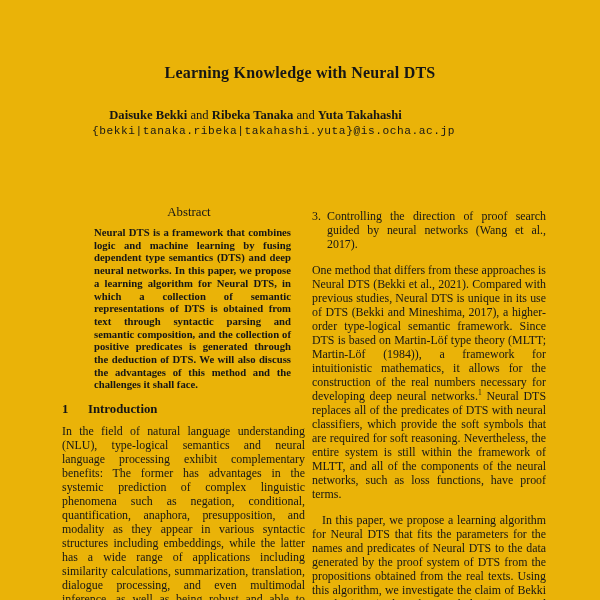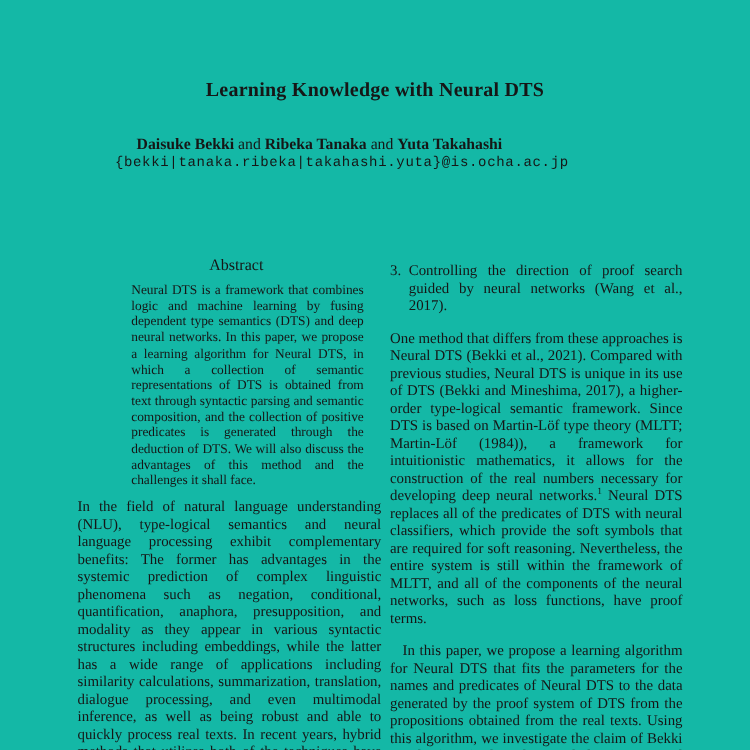--- a/index.html
+++ b/index.html
@@ -5,21 +5,21 @@
   html, body { margin: 0; padding: 0; }
   body {
     width: 600px; height: 600px;
     background: #ffffff;
     overflow: hidden;
     position: relative;
     font-family: "Liberation Serif", serif;
     color: #161616;
     -webkit-hyphens: auto; hyphens: auto;
   }
-  .page { position: absolute; inset: 0; background: #14b8a6; }
+  .page { position: absolute; inset: 0; background: #eab308; }
 
   .title {
     position: absolute; top: 64px; left: 0; width: 600px;
     text-align: center; font-size: 16px; font-weight: bold; margin: 0;
     letter-spacing: 0.2px;
   }
   .header-block {
     position: absolute; top: 108px; left: 0; width: 511px; text-align: center;
   }
   .authors  { font-size: 12.6px; line-height: 14px; }
@@ -35,22 +35,22 @@
 
   .col { position: absolute; top: 200px; text-align: justify; }
   .col-left  { left: 62px;  width: 243px; }
   .col-right { left: 312px; width: 234px; }
 
   .abstract-heading {
     text-align: center; font-weight: normal; font-size: 12.8px;
     margin: 5px 14px 7px 25px; line-height: 14px;
   }
   .abstract-body {
-    margin: 0 14px 0 43px;
-    font-size: 10.7px; line-height: 12.7px;
+    margin: 0 14px 0 32px;
+    font-size: 10.7px; line-height: 12.7px; font-weight: bold;
   }
   .section-heading {
     margin-top: 11px; font-size: 12.8px; font-weight: bold; line-height: 15px;
     text-align: left;
   }
   .sec-num { display: inline-block; width: 26px; }
 
   .body-text { font-size: 11.9px; line-height: 14px; margin: 0; }
   .intro-body { margin-top: 7px; }
 
@@ -77,20 +77,21 @@
       <span class="and">and</span>
       <span class="author">Yuta Takahashi</span>
     </div>
     <div class="email">{bekki|tanaka.ribeka|takahashi.yuta}@is.ocha.ac.jp</div>
   </div>
 
   <div class="col col-left">
     <div class="abstract-heading">Abstract</div>
     <div class="abstract-body">Neural DTS is a framework that combines logic and machine learning by fusing dependent type semantics (DTS) and deep neural networks. In this paper, we propose a learning algorithm for Neural DTS, in which a collection of semantic representations of DTS is obtained from text through syntactic parsing and semantic composition, and the collection of positive predicates is generated through the deduction of DTS. We will also discuss the advantages of this method and the challenges it shall face.</div>
 
+    <div class="section-heading"><span class="sec-num">1</span><span class="sec-title">Introduction</span></div>
 
     <p class="body-text intro-body">In the field of natural language understanding (NLU), type-logical semantics and neural language processing exhibit complementary benefits: The former has advantages in the systemic prediction of complex linguistic phenomena such as negation, conditional, quantification, anaphora, presupposition, and modality as they appear in various syntactic structures including embeddings, while the latter has a wide range of applications including similarity calculations, summarization, translation, dialogue processing, and even multimodal inference, as well as being robust and able to quickly process real texts. In recent years, hybrid methods that utilizes both of the techniques have been explored in neighboring fields of NLU, and methods adopted in experiments to fuse neural and symbolic representations by sharing</p>
   </div>
 
   <div class="col col-right">
 
     <div class="list-item body-text">
       <span class="list-num">3.</span>
       <span class="list-txt">Controlling the direction of proof search guided by neural networks (Wang et al., 2017).</span>
     </div>

